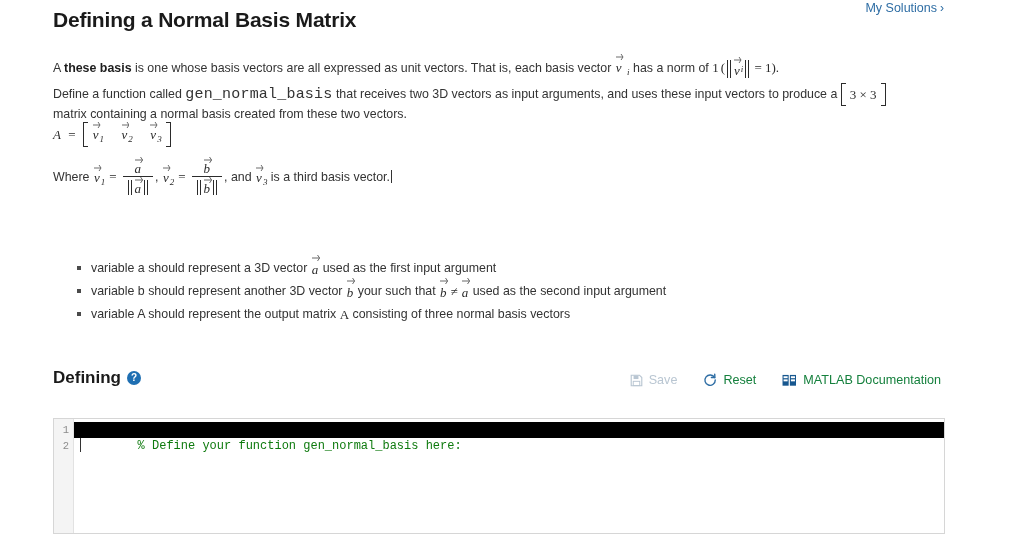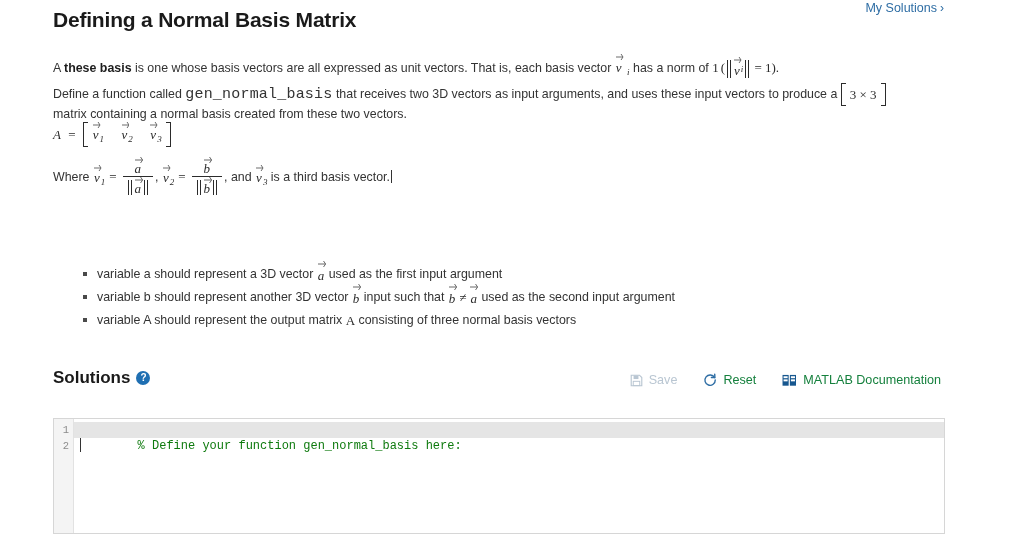--- a/index.html
+++ b/index.html
@@ -106,21 +106,21 @@
   
   .bullets {
     position: absolute; left: 77px; top: 258px;
     font-size: 12.4px; color: #333; line-height: 20px;
   }
   .bullets li { list-style: none; position: relative; padding-left: 14px; margin-bottom: 1px; }
   .bullets li::before {
     content: ""; position: absolute; left: 0; top: 8px;
     width: 4px; height: 4px; background: #4a4a4a;
   }
-  ul.bullets { margin: 6px; padding: 0; }
+  ul.bullets { margin: 0; padding: 0; }
 
   
   .fn-header {
     position: absolute; left: 53px; top: 368px;
     font-size: 17px; font-weight: bold; color: #1a1a1a;
   }
   .help-icon {
     display: inline-block; width: 14px; height: 14px; border-radius: 50%;
     background: #1f6fb2; color: #fff; font-size: 10px; font-weight: bold;
     text-align: center; line-height: 14px; vertical-align: 2px;
@@ -157,21 +157,21 @@
     font-family: "Liberation Mono", "DejaVu Sans Mono", monospace;
     font-size: 10.5px; color: #8a8a8a; text-align: right;
     padding-right: 4px; height: 16px; line-height: 16px;
   }
   .code-area { flex: 1; padding-top: 3px; position: relative; }
   .code-line {
     font-family: "Liberation Mono", "DejaVu Sans Mono", monospace;
     font-size: 12px; height: 16px; line-height: 16px;
     padding-left: 6px; white-space: pre; color: #222;
   }
-  .code-line.active { background: #e5e5e5; }
+  .code-line.active { background: #000000; }
   .code-comment { color: #0e7a0e; }
   .code-caret {
     position: absolute; left: 6px; top: 19px;
     width: 1px; height: 14px; background: #333;
   }
 </style>
 </head>
 <body>
 
 <div class="page">
@@ -323,39 +323,39 @@
                 <polyline points="13,1 18,4 13,7" fill="none" stroke="#2b2b2b" stroke-width="1"></polyline>
               </svg>
             </span><span>a</span></span></span><span> used as the first input argument</span>
     </li>
     <li>
       <span>variable b should represent another 3D vector </span><span class="math"><span class="vec"><span class="arrow">
               <svg viewBox="0 0 20 7" preserveAspectRatio="none">
                 <line x1="0" y1="4" x2="17" y2="4" stroke="#2b2b2b" stroke-width="1"></line>
                 <polyline points="13,1 18,4 13,7" fill="none" stroke="#2b2b2b" stroke-width="1"></polyline>
               </svg>
-            </span><span>b</span></span></span><span> input such that </span><span class="math"><span class="vec"><span class="arrow">
+            </span><span>b</span></span></span><span> your such that </span><span class="math"><span class="vec"><span class="arrow">
               <svg viewBox="0 0 20 7" preserveAspectRatio="none">
                 <line x1="0" y1="4" x2="17" y2="4" stroke="#2b2b2b" stroke-width="1"></line>
                 <polyline points="13,1 18,4 13,7" fill="none" stroke="#2b2b2b" stroke-width="1"></polyline>
               </svg>
             </span><span>b</span></span></span><span class="math mathup" style="margin:0 3px">≠</span><span class="math"><span class="vec"><span class="arrow">
               <svg viewBox="0 0 20 7" preserveAspectRatio="none">
                 <line x1="0" y1="4" x2="17" y2="4" stroke="#2b2b2b" stroke-width="1"></line>
                 <polyline points="13,1 18,4 13,7" fill="none" stroke="#2b2b2b" stroke-width="1"></polyline>
               </svg>
             </span><span>a</span></span></span><span> used as the second input argument</span>
     </li>
     <li>
       <span>variable A should represent the output matrix </span><span class="math mathup" style="font-family:'Liberation Serif',serif">A</span><span> consisting of three normal basis vectors</span>
     </li>
   </ul>
 
   <div class="fn-header">
-    <span>Solutions</span><span class="help-icon">?</span>
+    <span>Defining</span><span class="help-icon">?</span>
   </div>
 
   <div class="toolbar">
 
     <div class="tb-btn disabled">
       <span class="tb-ico">
         <svg width="13" height="13" viewBox="0 0 16 16">
           <path d="M1.5 1.5h10.2L14.5 4.3V14.5H1.5z" fill="none" stroke="#b9c6d2" stroke-width="1.4"></path>
           <rect x="4.4" y="1.8" width="6" height="4.4" fill="#b9c6d2"></rect>
           <rect x="4" y="9" width="8" height="5.3" fill="none" stroke="#b9c6d2" stroke-width="1.2"></rect>

